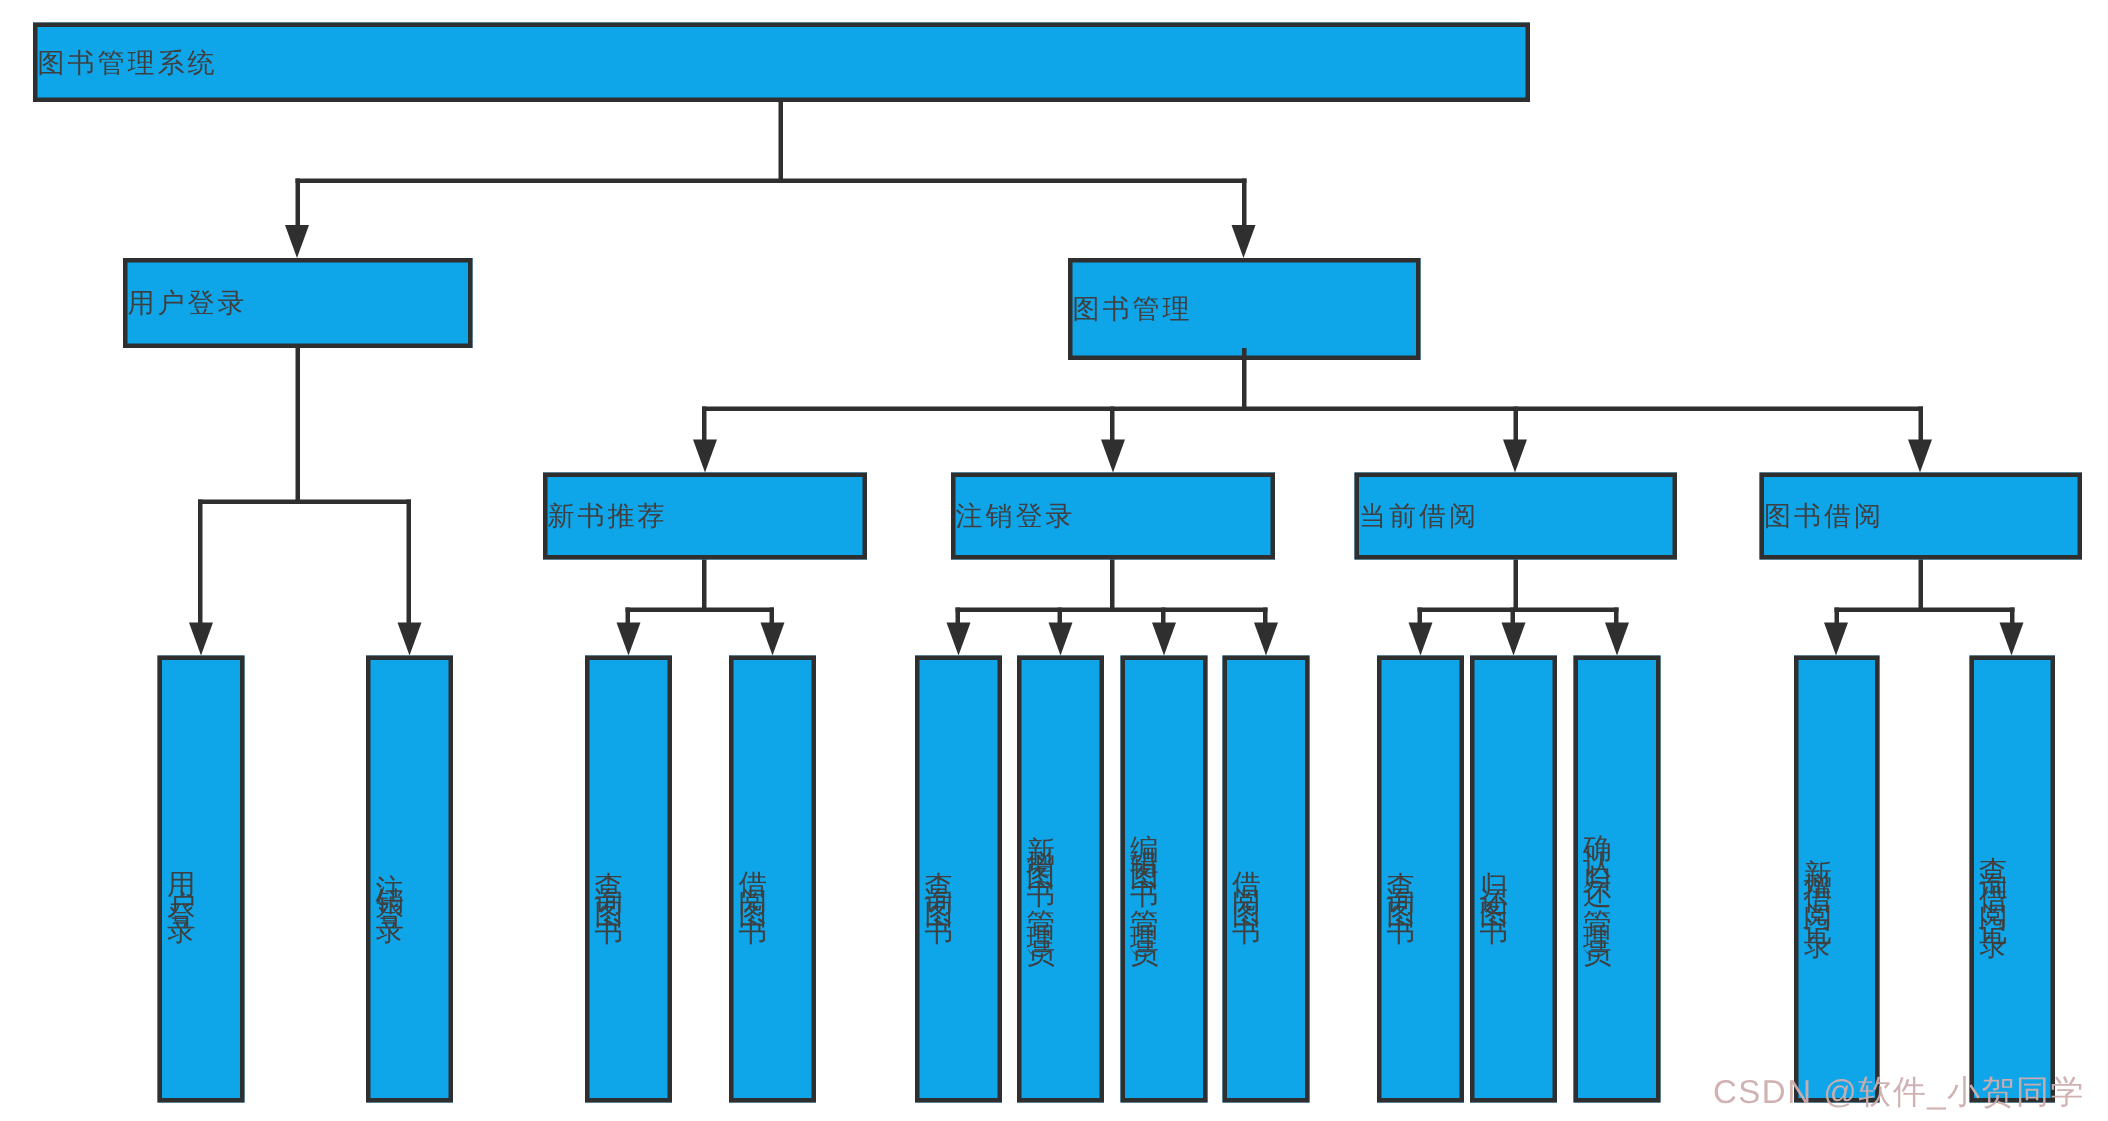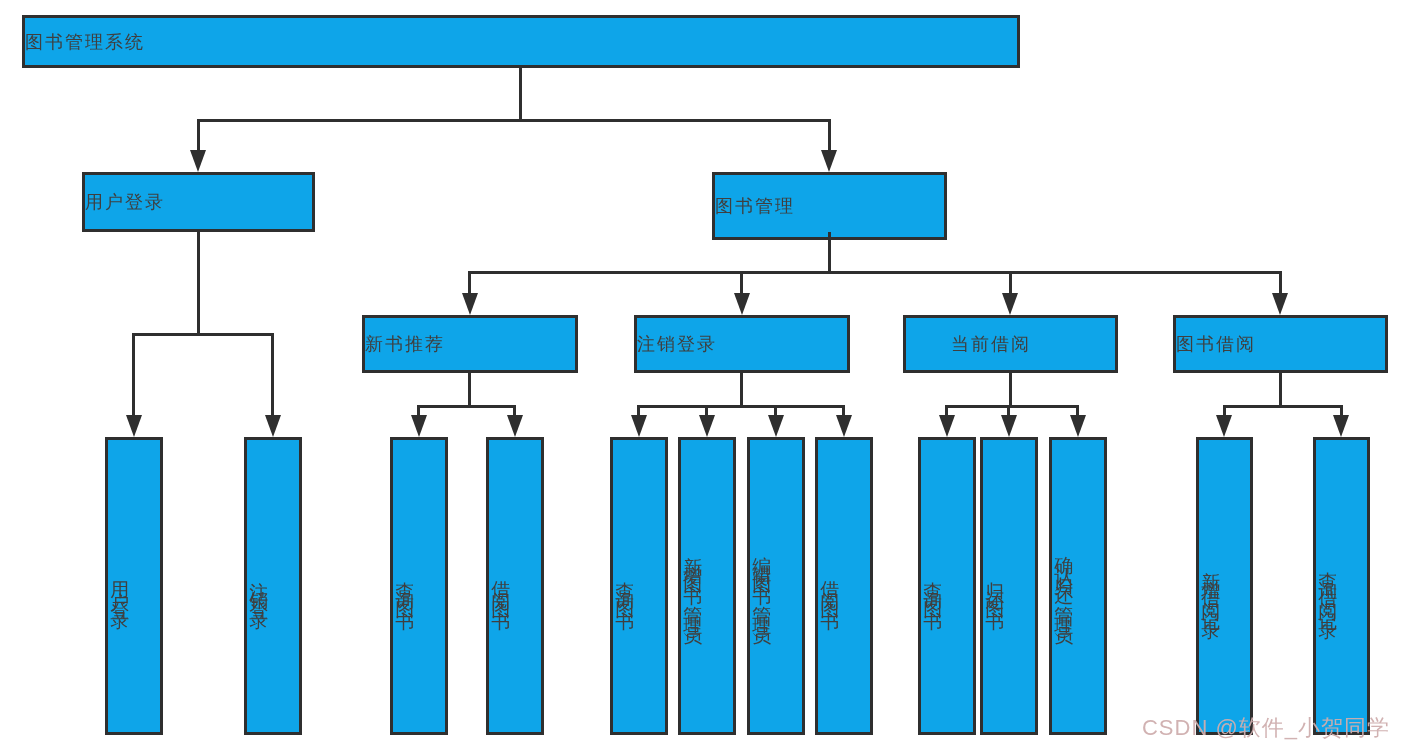--- a/index.html
+++ b/index.html
@@ -77,21 +77,21 @@
   <div class="arrow-down" style="left:734px;top:293px;"></div>
   <div class="arrow-down" style="left:1002px;top:293px;"></div>
   <div class="arrow-down" style="left:1272px;top:293px;"></div>
 
   <div class="box hbox" style="left:362px;top:315px;width:216px;height:58px;">
     <span>新书推荐</span>
   </div>
   <div class="box hbox" style="left:634px;top:315px;width:216px;height:58px;">
     <span>注销登录</span>
   </div>
-  <div class="box hbox" style="left:903px;top:315px;width:215px;height:58px;padding-left:45px;">
+  <div class="box hbox" style="left:903px;top:315px;width:215px;height:58px;">
     <span>当前借阅</span>
   </div>
   <div class="box hbox" style="left:1173px;top:315px;width:215px;height:58px;">
     <span>图书借阅</span>
   </div>
 
   <div class="cl" style="left:468px;top:373px;width:3px;height:35px;"></div>
   <div class="cl" style="left:417px;top:405px;width:99px;height:3px;"></div>
   <div class="cl" style="left:417px;top:405px;width:3px;height:12px;"></div>
   <div class="cl" style="left:513px;top:405px;width:3px;height:12px;"></div>

